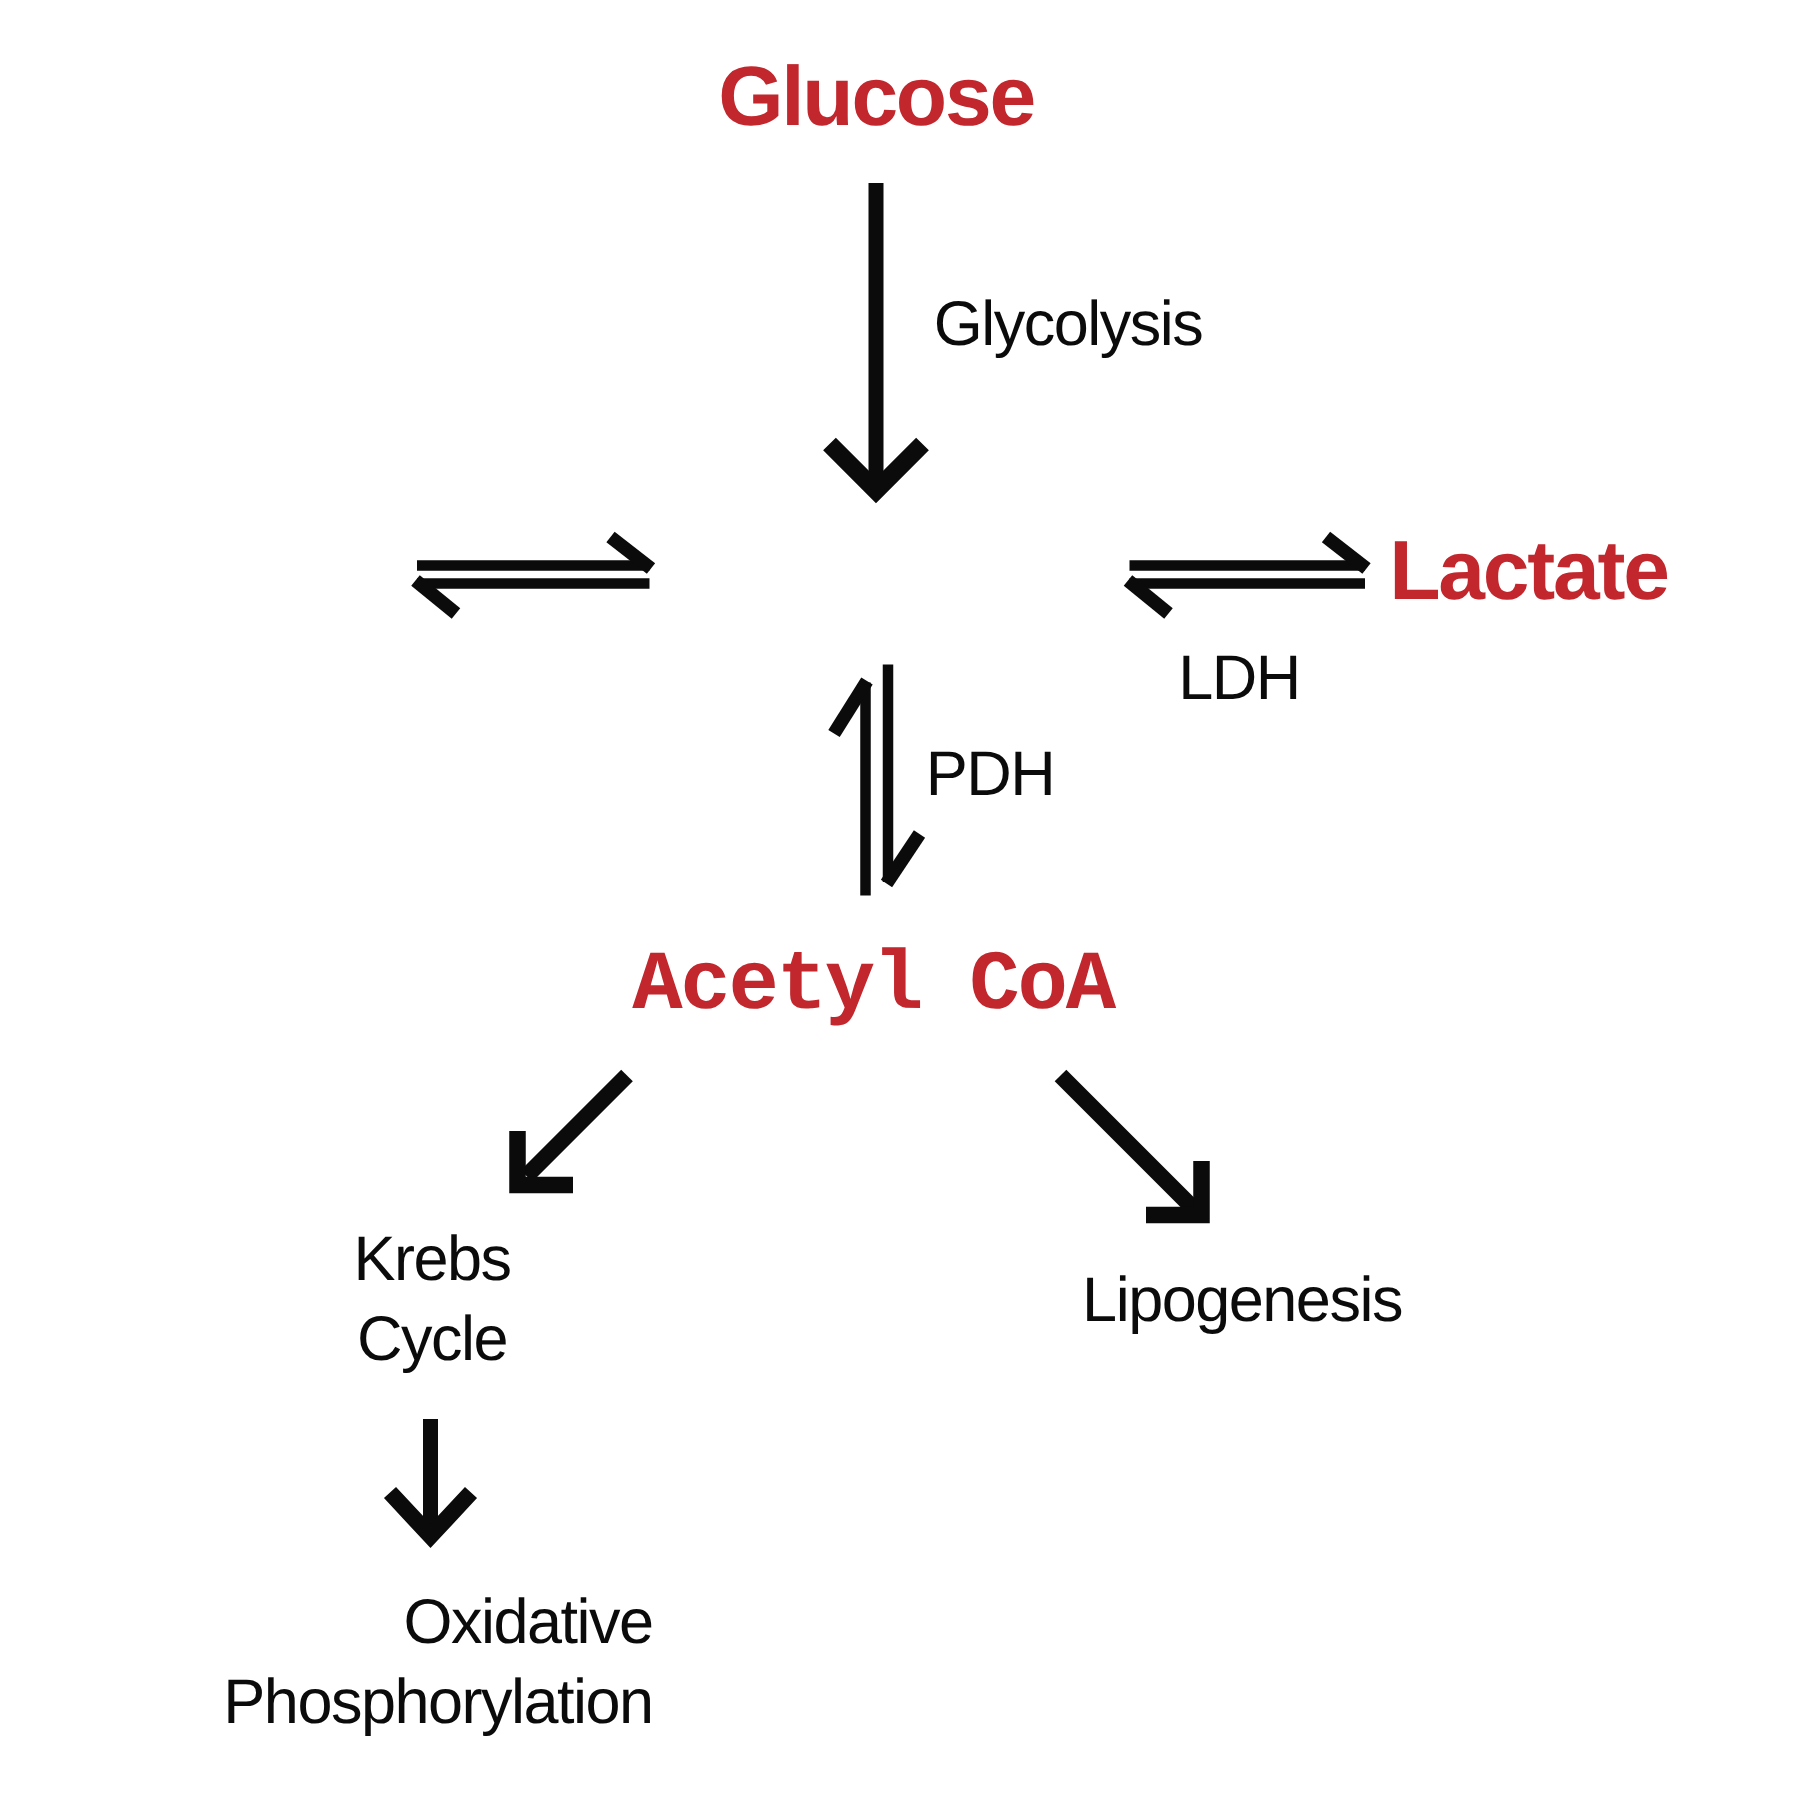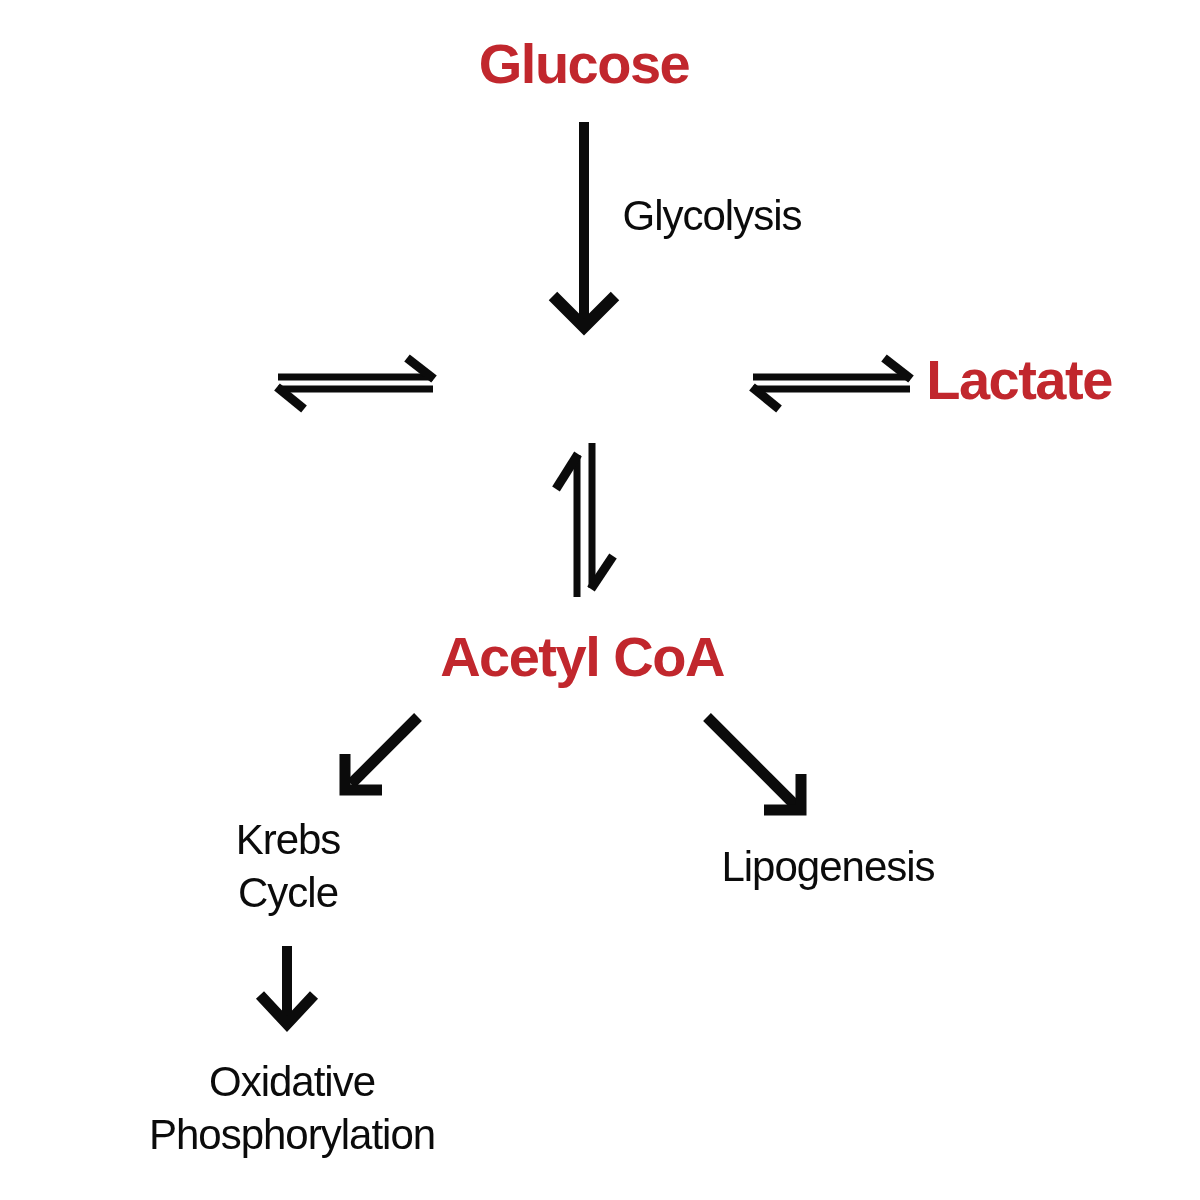--- a/index.html
+++ b/index.html
@@ -48,24 +48,24 @@
     letter-spacing:-1px;
   }
   
   .pos-glucose{left:584px;top:64px;}
   .pos-glycolysis{left:712px;top:216px;}
   .pos-alanine{left:153px;top:379px;}
   .pos-pyruvate{left:597px;top:380px;}
   .pos-lactate{left:1006px;top:380px;margin-left:13px;}
   .pos-ldh{left:826px;top:452px;}
   .pos-pdh{left:660px;top:516px;}
-  .pos-acetyl{left:582px;top:657px;}
+  .pos-acetyl{left:582px;top:657px;font-family:Liberation Mono, monospace;}
   .pos-krebs{left:288px;top:866px;}
   .pos-lipogenesis{left:828px;top:867px;}
-  .pos-oxphos{left:292px;top:1108px;}
+  .pos-oxphos{left:292px;top:1108px;text-align:right;}
 </style>
 </head>
 <body>
 
 <div class="diagram">
 
   <svg class="arrow-layer" viewBox="0 0 1200 1200">
 
     <g>
       <path d="M584 122 L584 321" stroke-width="10"></path>
@@ -110,21 +110,23 @@
   </svg>
 
   <div class="lbl node-red pos-glucose">Glucose</div>
 
   <div class="lbl label-black pos-glycolysis">Glycolysis</div>
 
 
 
   <div class="lbl node-red pos-lactate">Lactate</div>
 
+  <div class="lbl label-black pos-ldh">LDH</div>
 
+  <div class="lbl label-black pos-pdh">PDH</div>
 
   <div class="lbl node-red pos-acetyl">Acetyl CoA</div>
 
   <div class="lbl label-black pos-krebs">Krebs
 Cycle</div>
 
   <div class="lbl label-black pos-lipogenesis">Lipogenesis</div>
 
   <div class="lbl label-black pos-oxphos">Oxidative
 Phosphorylation</div>

